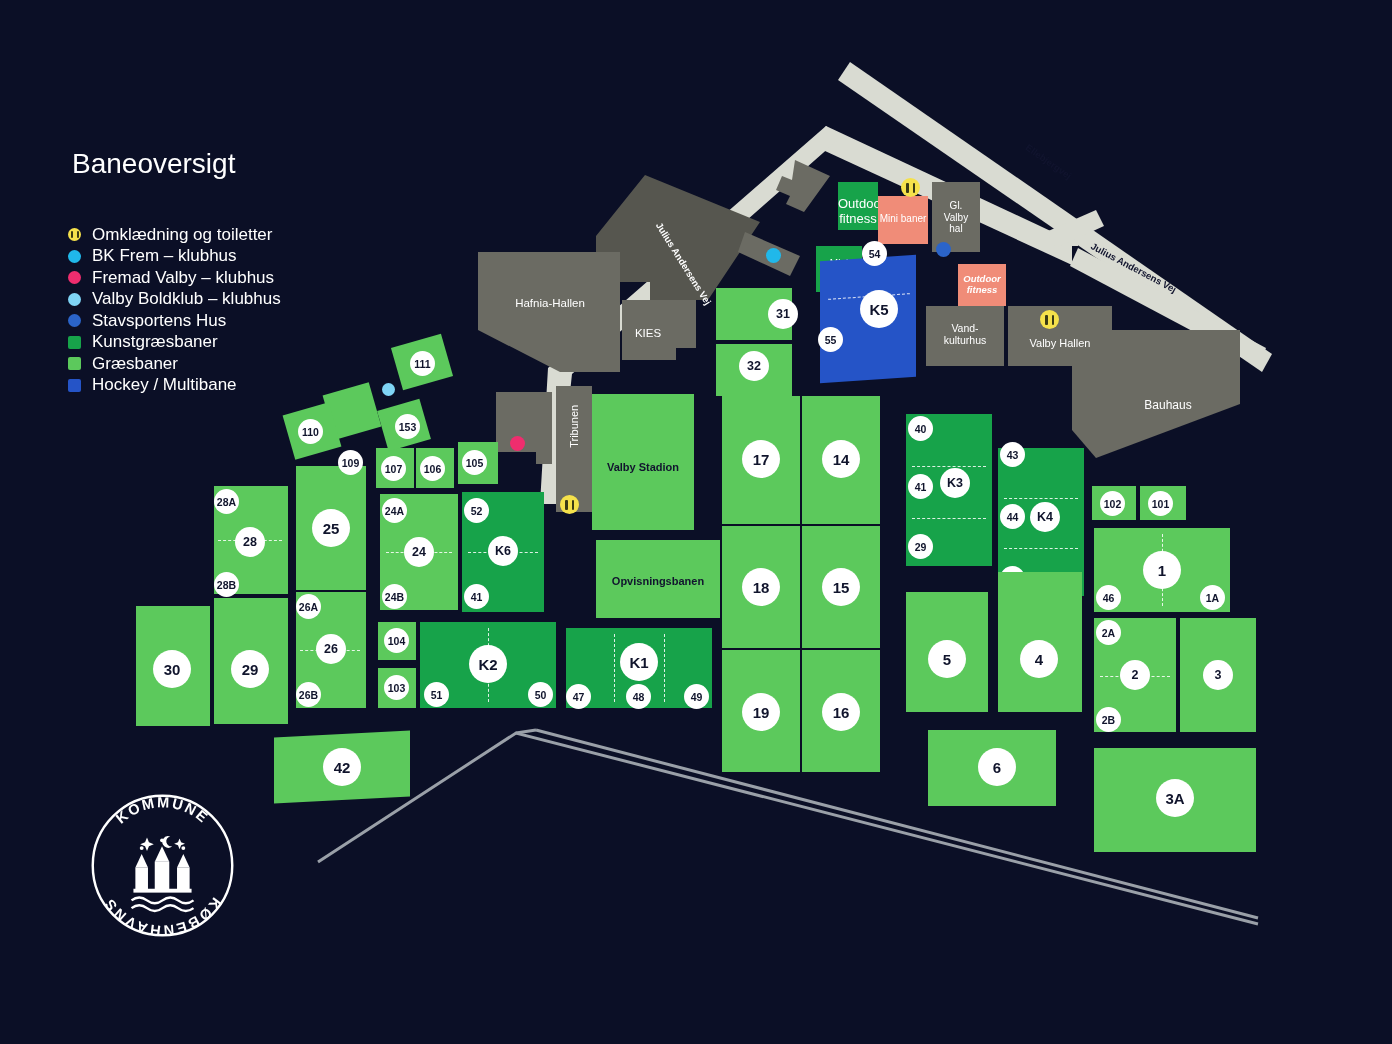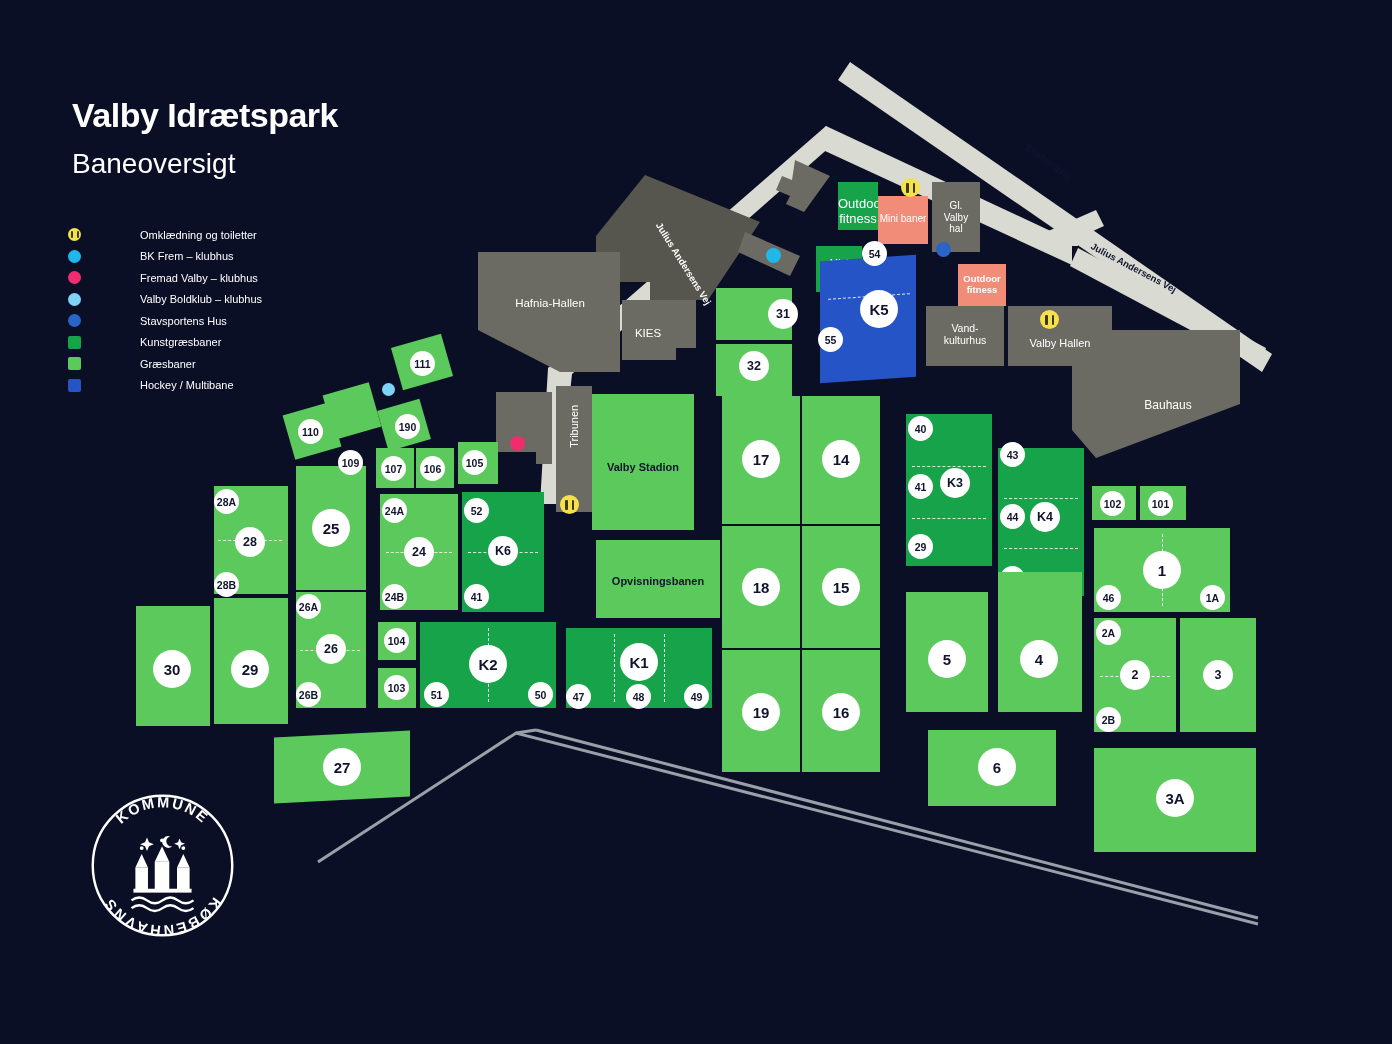--- a/index.html
+++ b/index.html
@@ -8,21 +8,21 @@
   #map{position:absolute;inset:0;}
 
   .title{position:absolute;left:72px;top:96px;font-size:34px;font-weight:bold;letter-spacing:-0.5px;}
   .subtitle{position:absolute;left:72px;top:148px;font-size:28px;font-weight:normal;}
 
   .legend{position:absolute;left:68px;top:224px;}
   .legend-row{display:flex;align-items:center;height:21.5px;}
   .legend-sw{width:13px;height:13px;margin-right:11px;flex:0 0 auto;}
   .legend-sw.dot{border-radius:50%;}
   .legend-sw.sq{border-radius:2px;}
-  .legend-label{font-size:11px;white-space:nowrap;margin-left:48px;}
+  .legend-label{font-size:17px;white-space:nowrap;}
 
   .shape{position:absolute;box-sizing:border-box;}
   .lbl{position:absolute;font-size:13px;color:#fff;text-align:center;line-height:1.15;}
   .lbl.dark{color:#11142e;}
 
   .badge{position:absolute;border-radius:50%;background:#fff;color:#10142c;
          display:flex;align-items:center;justify-content:center;font-weight:bold;}
   .badge.b-lg{width:38px;height:38px;font-size:15px;}
   .badge.b-md{width:30px;height:30px;font-size:12.5px;}
   .badge.b-sm{width:25px;height:25px;font-size:10.5px;}
@@ -37,21 +37,20 @@
   .roadlabel{position:absolute;font-size:9.5px;color:#11142e;font-weight:bold;white-space:nowrap;}
   .roadlabel.light{color:#fff;}
 
   .logo{position:absolute;left:85px;top:788px;width:155px;height:155px;}
 </style>
 </head>
 <body>
 
 <div id="map">
 
-  <div class="title">Valby Idrætspark</div>
   <div class="subtitle">Baneoversigt</div>
 
   <div class="legend">
     <div class="legend-row">
       <div class="legend-sw dot" style="background:#f5e14b;position:relative;">
         <div style="position:absolute;left:2.5px;top:3px;width:2px;height:7px;background:#3a3a14;border-radius:1px;"></div>
         <div style="position:absolute;left:8.5px;top:3px;width:2px;height:7px;background:#3a3a14;border-radius:1px;"></div>
       </div>
       <div class="legend-label">Omklædning og toiletter</div>
     </div>
@@ -125,21 +124,21 @@
   <div class="lbl" style="left:876px;top:213px;width:54px;font-size:10px;">Mini
 baner</div>
 
   <div class="shape" style="left:932px;top:182px;width:48px;height:70px;background:#6b6b63;"></div>
   <div class="lbl" style="left:932px;top:200px;width:48px;font-size:10px;">Gl.<br>Valby<br>hal</div>
 
   <div class="shape" style="left:816px;top:246px;width:46px;height:46px;background:#17a34a;"></div>
   <div class="lbl" style="left:812px;top:258px;width:54px;font-size:10px;">Mini<br>baner</div>
 
   <div class="shape" style="left:958px;top:264px;width:48px;height:42px;background:#f08c78;"></div>
-  <div class="lbl" style="left:954px;top:274px;width:56px;font-size:9.5px;font-weight:bold;">Outdoor<br>fitness</div>
+  <div class="lbl" style="left:954px;top:274px;width:56px;font-size:9.5px;font-weight:bold;font-style:italic;">Outdoor<br>fitness</div>
 
   <div class="shape" style="left:926px;top:306px;width:78px;height:60px;background:#6b6b63;"></div>
   <div class="lbl" style="left:926px;top:322px;width:78px;font-size:10.5px;">Vand-<br>kulturhus</div>
 
   <div class="shape" style="left:1008px;top:306px;width:104px;height:60px;background:#6b6b63;"></div>
   <div class="lbl" style="left:1008px;top:337px;width:104px;font-size:11px;">Valby Hallen</div>
 
   <div class="shape" style="left:820px;top:258px;width:96px;height:122px;background:#2554c7;transform:skewY(-4deg);"></div>
   <div class="dashed-h" style="left:828px;top:296px;width:82px;transform:rotate(-4deg);"></div>
   <div class="badge b-lg" style="left:860px;top:290px;">K5</div>
@@ -255,36 +254,36 @@
   <div class="badge b-md" style="left:235px;top:527px;">28</div>
   <div class="badge b-sm" style="left:214px;top:489px;">28A</div>
   <div class="badge b-sm" style="left:214px;top:572px;">28B</div>
 
   <div class="shape" style="left:214px;top:598px;width:74px;height:126px;background:#5cc95c;"></div>
   <div class="badge b-lg" style="left:231px;top:650px;">29</div>
   <div class="shape" style="left:136px;top:606px;width:74px;height:120px;background:#5cc95c;"></div>
   <div class="badge b-lg" style="left:153px;top:650px;">30</div>
 
   <div class="shape" style="left:274px;top:734px;width:136px;height:66px;background:#5cc95c;transform:skewY(-3deg);"></div>
-  <div class="badge b-lg" style="left:323px;top:748px;">27</div>
+  <div class="badge b-lg" style="left:323px;top:748px;">42</div>
 
   <div class="shape" style="left:378px;top:622px;width:38px;height:38px;background:#5cc95c;"></div>
   <div class="badge b-sm" style="left:384px;top:628px;">104</div>
   <div class="shape" style="left:378px;top:668px;width:38px;height:40px;background:#5cc95c;"></div>
   <div class="badge b-sm" style="left:384px;top:675px;">103</div>
 
   <div class="shape" style="left:458px;top:442px;width:40px;height:42px;background:#5cc95c;"></div>
   <div class="badge b-sm" style="left:462px;top:450px;">105</div>
   <div class="shape" style="left:416px;top:448px;width:38px;height:40px;background:#5cc95c;"></div>
   <div class="badge b-sm" style="left:420px;top:456px;">106</div>
   <div class="shape" style="left:376px;top:448px;width:38px;height:40px;background:#5cc95c;"></div>
   <div class="badge b-sm" style="left:381px;top:456px;">107</div>
 
   <div class="shape" style="left:382px;top:404px;width:44px;height:42px;background:#5cc95c;transform:rotate(-16deg);"></div>
-  <div class="badge b-sm" style="left:395px;top:414px;">190</div>
+  <div class="badge b-sm" style="left:395px;top:414px;">153</div>
   <div class="shape" style="left:328px;top:388px;width:48px;height:46px;background:#5cc95c;transform:rotate(-16deg);"></div>
   <div class="badge b-sm" style="left:338px;top:410px;margin-top:40px;">109</div>
   <div class="shape" style="left:288px;top:408px;width:48px;height:46px;background:#5cc95c;transform:rotate(-16deg);"></div>
   <div class="badge b-sm" style="left:298px;top:419px;">110</div>
   <div class="shape" style="left:396px;top:340px;width:52px;height:44px;background:#5cc95c;transform:rotate(-16deg);"></div>
   <div class="badge b-sm" style="left:410px;top:351px;">111</div>
 
   <div class="clubdot" style="left:766px;top:248px;width:15px;height:15px;background:#20b8ea;"></div>
   <div class="clubdot" style="left:382px;top:383px;width:13px;height:13px;background:#7fd4f5;"></div>
   <div class="clubdot" style="left:510px;top:436px;width:15px;height:15px;background:#ef2d6e;"></div>

